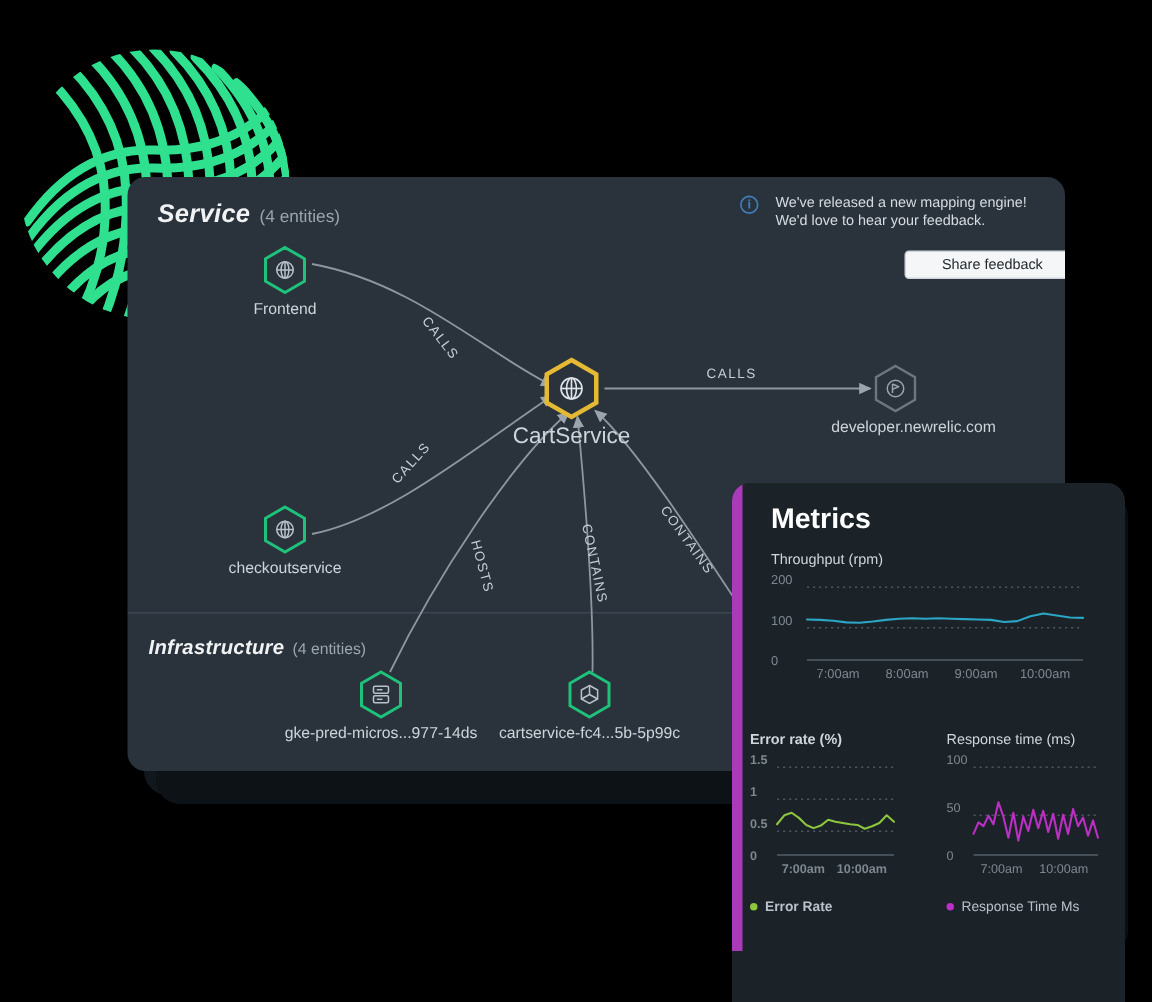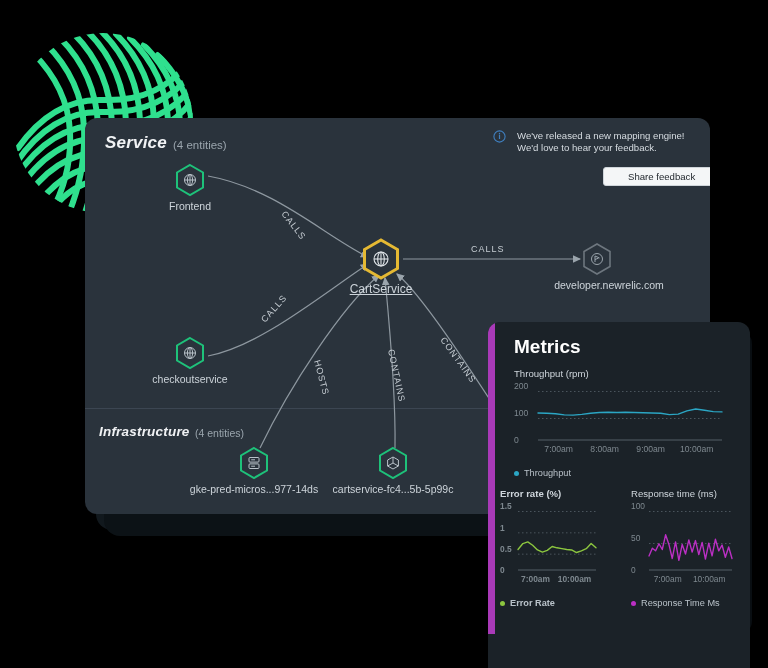--- a/index.html
+++ b/index.html
@@ -26,21 +26,21 @@
   #infra-title{left:14px;top:306px;font-size:13.5px;}
   #infra-count{left:110px;top:309px;font-size:10.5px;}
 
   #section-divider{position:absolute;left:0;top:290px;width:625px;height:1px;background:#3c4652;}
 
   
   #graph-svg{position:absolute;left:0;top:0;width:625px;height:396px;}
 
   .node-label{position:absolute;color:#cdd4da;font-size:10.5px;text-align:center;
     white-space:nowrap;transform:translateX(-50%);}
-  .node-label.big{font-size:12px;text-decoration:underline;}
+  .node-label.big{font-size:15px;}
 
   
   #banner{position:absolute;left:408px;top:10px;width:200px;}
   #banner-text{position:absolute;left:24px;top:2px;width:182px;color:#d6dce1;
     font-size:9.6px;line-height:12.4px;}
   #info-icon{position:absolute;left:0px;top:2px;width:13px;height:13px;}
   #share-feedback{position:absolute;left:110px;top:39px;background:#f4f6f7;color:#23292f;
     border:1px solid #cfd5da;border-radius:3px;font-size:9.6px;padding:3px 24px;
     font-family:inherit;cursor:pointer;white-space:nowrap;}
 
@@ -237,24 +237,20 @@
           <text x="0" y="7.4" fill="#7e888f" font-size="8.6" font-family="Liberation Sans, sans-serif">200</text>
           <line x1="24" y1="9.5" x2="208" y2="9.5" stroke="#4a545c" stroke-width="1" stroke-dasharray="1.5 2.5"></line>
           <line x1="24" y1="58" x2="208" y2="58" stroke="#555f67" stroke-width="1"></line>
           <text x="44.7" y="70" fill="#7e888f" font-size="8.6" font-family="Liberation Sans, sans-serif" text-anchor="middle">7:00am</text>
           <text x="90.7" y="70" fill="#7e888f" font-size="8.6" font-family="Liberation Sans, sans-serif" text-anchor="middle">8:00am</text>
           <text x="136.7" y="70" fill="#7e888f" font-size="8.6" font-family="Liberation Sans, sans-serif" text-anchor="middle">9:00am</text>
           <text x="182.70000000000002" y="70" fill="#7e888f" font-size="8.6" font-family="Liberation Sans, sans-serif" text-anchor="middle">10:00am</text>
           <polyline points="24.00,31.00 32.76,31.27 41.52,31.81 50.29,32.89 59.05,33.16 67.81,32.35 76.57,31.27 85.33,30.46 94.10,30.19 102.86,30.46 111.62,30.19 120.38,30.46 129.14,30.73 137.90,31.00 146.67,31.27 155.43,32.62 164.19,32.08 172.95,28.84 181.71,26.95 190.48,28.30 199.24,29.65 208.00,29.92" fill="none" stroke="#2ba6c4" stroke-width="1.4" stroke-linejoin="round" stroke-linecap="round"></polyline>
         </svg>
     </div>
-    <div class="legend">
-      <span class="legend-dot" style="background:#2ba6c4"></span>
-      <span class="legend-label">Throughput</span>
-    </div>
   </div>
 
   <div class="chart-block" id="errorrate-block">
     <div class="chart-title">Error rate (%)</div>
     <div class="chart-svg-wrap">
       <svg id="chart-errorrate" width="100" height="88" viewBox="0 0 100 88">
           <text x="0" y="71.4" fill="#7e888f" font-size="8.4" font-family="Liberation Sans, sans-serif">0</text>
           <text x="0" y="50.06666666666667" fill="#7e888f" font-size="8.4" font-family="Liberation Sans, sans-serif">0.5</text>
           <line x1="18" y1="52.16666666666667" x2="96" y2="52.16666666666667" stroke="#4a545c" stroke-width="1" stroke-dasharray="1.5 2.5"></line>
           <text x="0" y="28.733333333333334" fill="#7e888f" font-size="8.4" font-family="Liberation Sans, sans-serif">1</text>

